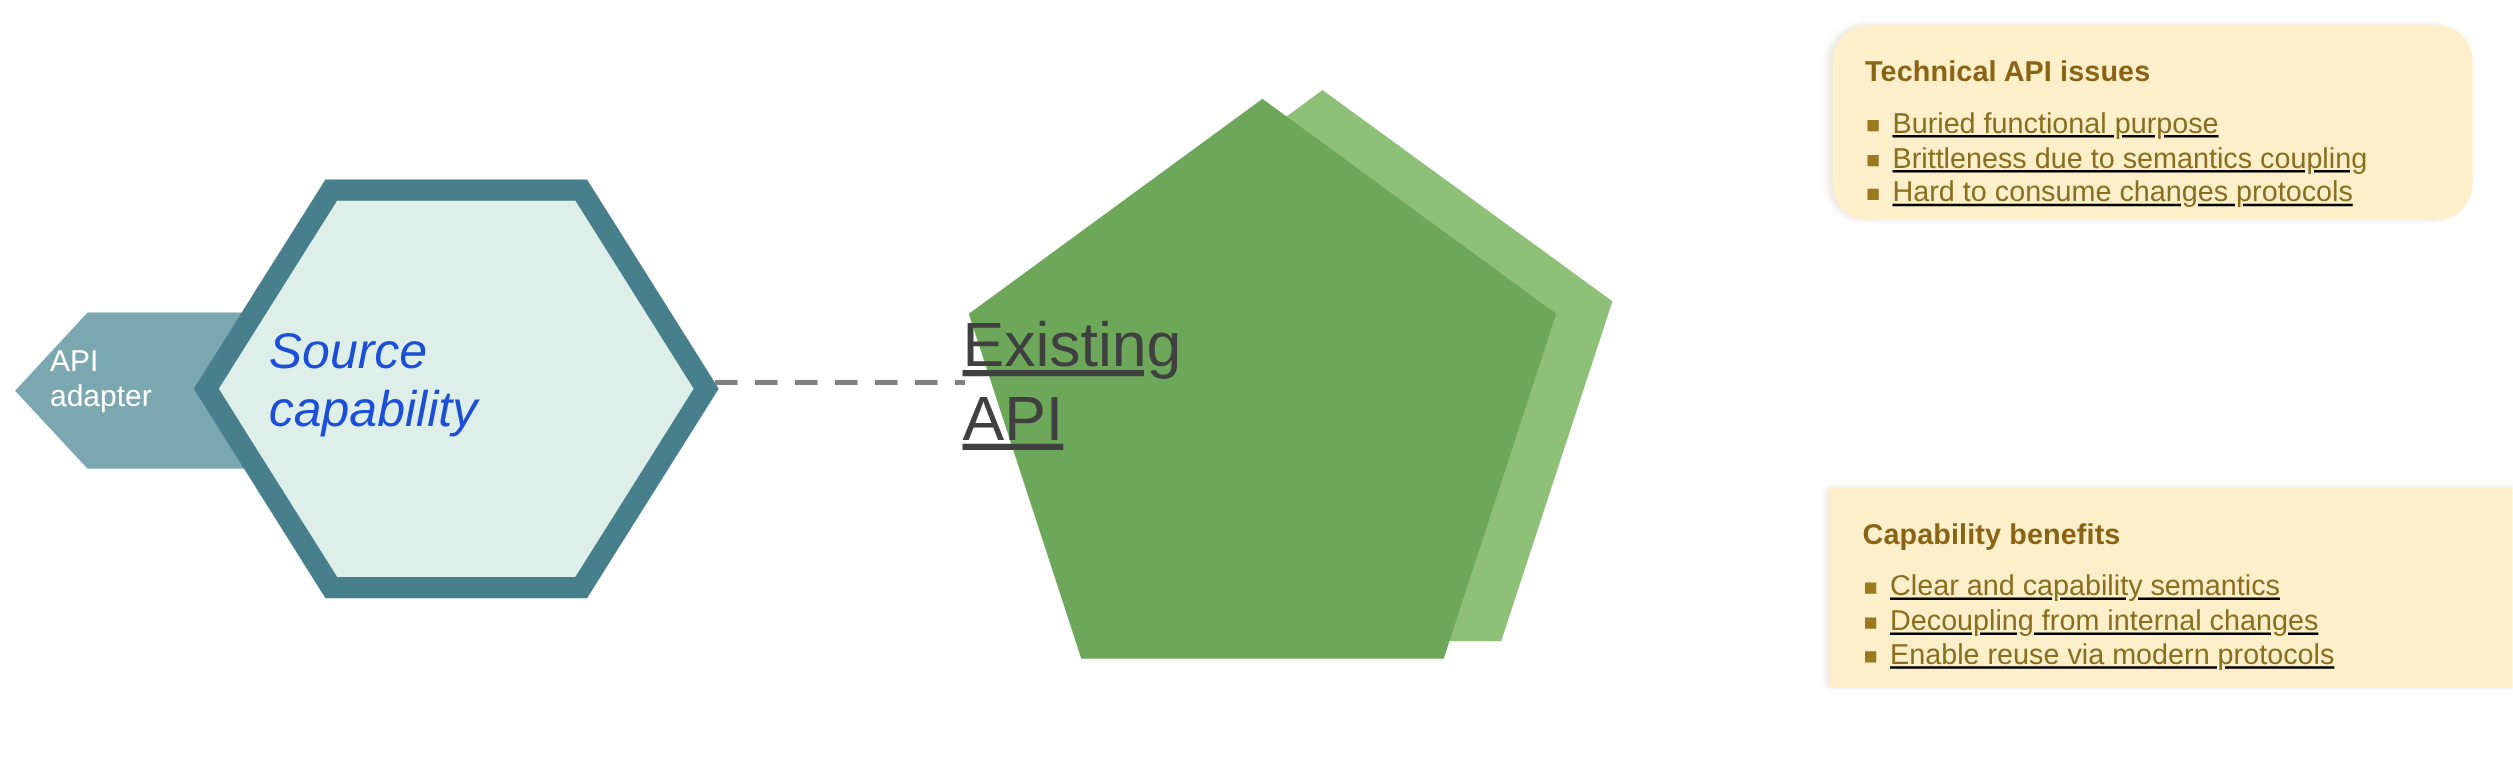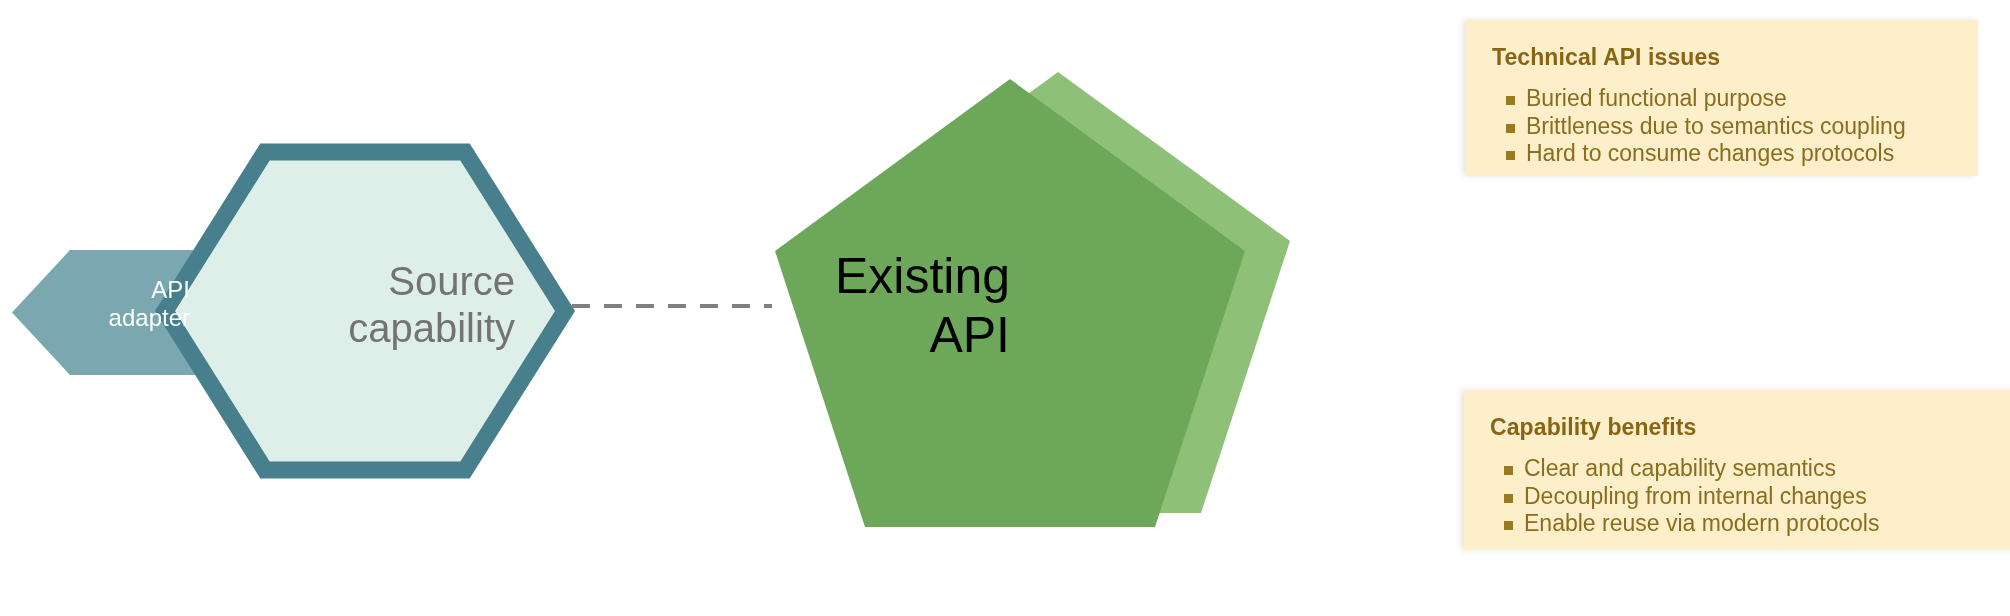--- a/index.html
+++ b/index.html
@@ -28,85 +28,89 @@
     position: absolute;
     left: 0;
     top: 0;
     width: 2010px;
     height: 616px;
   }
 
   
   .shape-label {
     position: absolute;
-    text-align: right;
+    text-align: left;
     line-height: 1.18;
     white-space: pre-line;
     pointer-events: none;
   }
 
   #adapter-label {
     left: 40px;
     top: 276px;
     width: 150px;
     font-size: 24px;
     color: #ffffff;
   }
 
   #hex-label {
     left: 215px;
     top: 258px;
     width: 300px;
     font-size: 40px;
-    color: #737373;
+    color: #1d4ed8;
+    font-style: italic;
   }
 
   #pentagon-label {
     left: 770px;
     top: 247px;
     width: 240px;
     font-size: 50px;
-    color: #000000;
+    color: #404040;
+    text-decoration: underline;
   }
 
   
   .callout {
     position: absolute;
     background: #fcefc9;
     box-sizing: border-box;
     padding: 24px 26px 22px 26px;
     box-shadow: -3px 0 6px rgba(120,110,80,0.18);
   }
 
   #callout-issues {
     left: 1466px;
     top: 20px;
     width: 512px;
     height: 156px;
+    border-radius: 29px;
   }
 
   #callout-benefits {
     left: 1464px;
     top: 390px;
     width: 592px;
     height: 160px;
   }
 
   .callout-title {
     font-size: 23px;
     font-weight: bold;
     color: #8a6414;
     margin: 0 0 14px 0;
     letter-spacing: 0.1px;
   }
 
   .callout-list {
     list-style: none;
-    margin: 12px;
+    margin: 0;
     padding: 0;
+    text-decoration: underline;
   }
 
   .callout-list li {
     font-size: 23px;
     color: #8a6d1e;
     line-height: 1.20;
     position: relative;
     padding-left: 22px;
     white-space: nowrap;
   }

